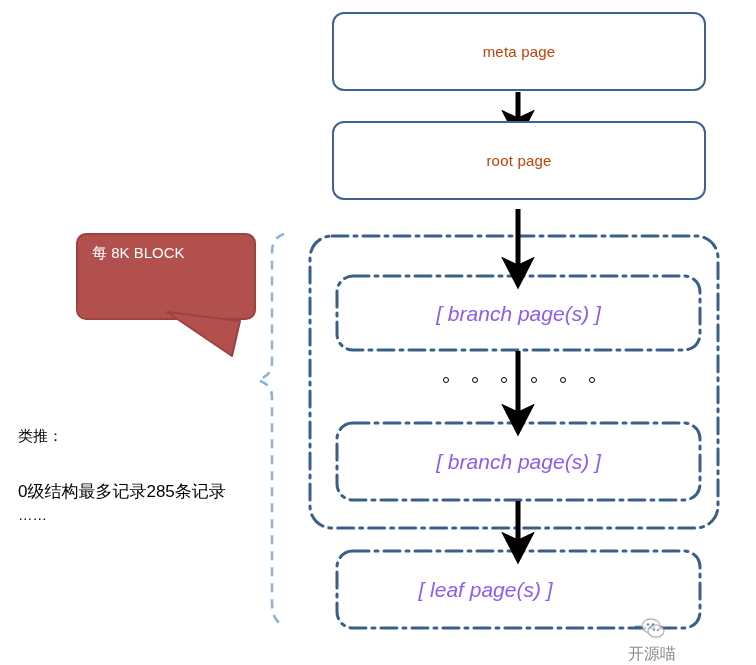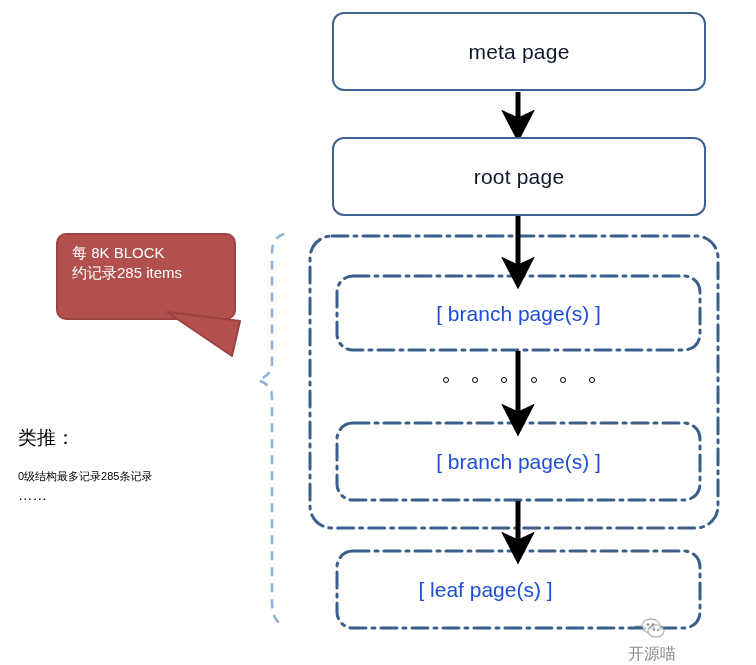--- a/index.html
+++ b/index.html
@@ -21,48 +21,49 @@
     position: absolute;
     box-sizing: border-box;
     border: 2px solid #3e6390;
     border-radius: 12px;
     background: #ffffff;
     display: flex;
     align-items: center;
     justify-content: center;
   }
   .page-box .label {
-    font-size: 21px;
-    color: #0f172a;
+    font-size: 15px;
+    color: #c2410c;
     letter-spacing: .2px;
   }
 
   #meta-page  { left: 332px; top: 12px;  width: 374px; height: 79px; }
-  #root-page  { left: 332px; top: 137px; width: 374px; height: 79px; }
+  #root-page  { left: 332px; top: 121px; width: 374px; height: 79px; }
   
 
   .dashdot-svg {
     position: absolute;
     left: 0; top: 0;
     width: 756px; height: 665px;
     pointer-events: none;
   }
 
   .dash-label {
     position: absolute;
     font-size: 21px;
-    color: #1d4ed8;
+    color: #8b5cf6;
     white-space: nowrap;
     text-align: center;
+    font-style: italic;
   }
 
   
   #callout {
     position: absolute;
-    left: 56px;
+    left: 76px;
     top: 233px;
     width: 180px;
     height: 87px;
     box-sizing: border-box;
     background: #b2504e;
     border: 2px solid #9c4241;
     border-radius: 10px;
     color: #ffffff;
     padding: 8px 0 0 14px;
     font-size: 15px;
@@ -73,22 +74,22 @@
   
   #notes {
     position: absolute;
     left: 18px;
     top: 428px;
     width: 230px;
     font-size: 14px;
     line-height: 1.0;
     color: #000;
   }
-  #notes .heading { display: block; font-size: 19px; margin-bottom: 22px; }
-  #notes .note-line { display: block; font-size: 11px; line-height: 1.33; white-space: nowrap; }
+  #notes .heading { display: block; font-size: 15px; margin-bottom: 38px; }
+  #notes .note-line { display: block; font-size: 17px; line-height: 1.33; white-space: nowrap; }
   #notes .ellipsis { display: block; font-size: 14.5px; margin-top: 4px; }
 
   
   #dots-row {
     position: absolute;
     left: 443px;
     top: 374px;
     width: 152px;
     height: 12px;
     display: flex;
@@ -171,21 +172,20 @@
   <span class="dot"></span>
   <span class="dot"></span>
   <span class="dot"></span>
   <span class="dot"></span>
   <span class="dot"></span>
   <span class="dot"></span>
 </div>
 
 <div id="callout">
   <span class="ln">每 8K BLOCK</span>
-  <span class="ln">约记录285 items</span>
 </div>
 <svg style="position:absolute; left:0; top:0; width:756px; height:665px; pointer-events:none;" viewBox="0 0 756 665" xmlns="http://www.w3.org/2000/svg">
   <path d="M167,312 L240,321 L232,356 Z" fill="#b2504e" stroke="#9c4241" stroke-width="2" stroke-linejoin="round"></path>
 </svg>
 
 <div id="notes">
   <span class="heading">类推：</span>
   <span class="note-line">0级结构最多记录285条记录</span>
   <span class="ellipsis">……</span>
 </div>

